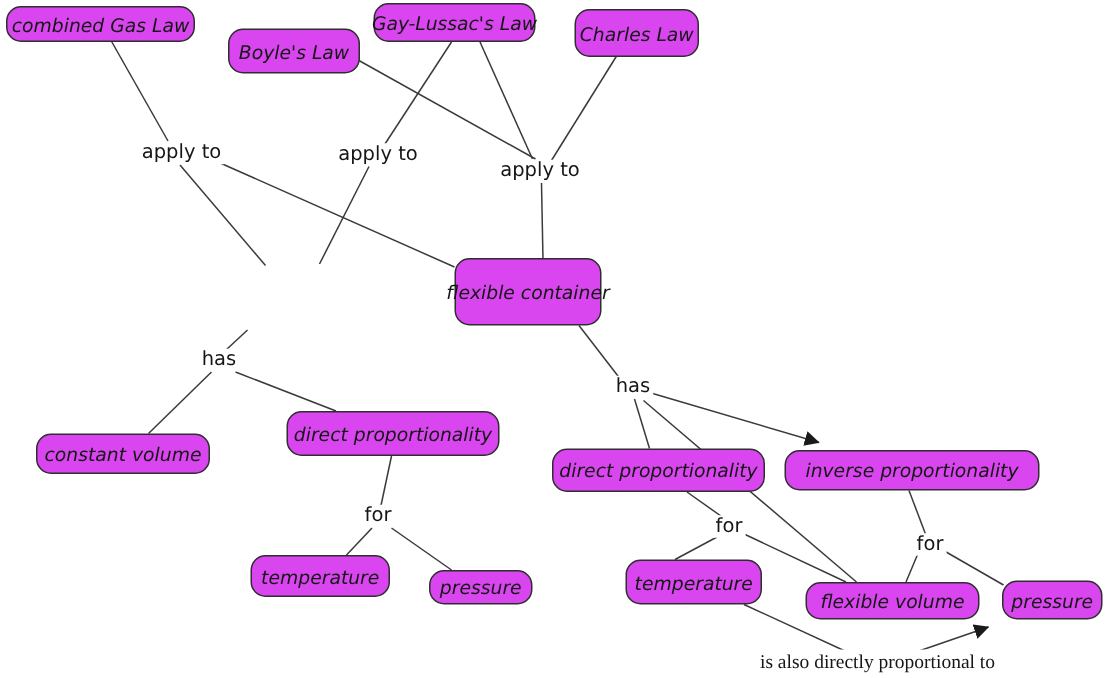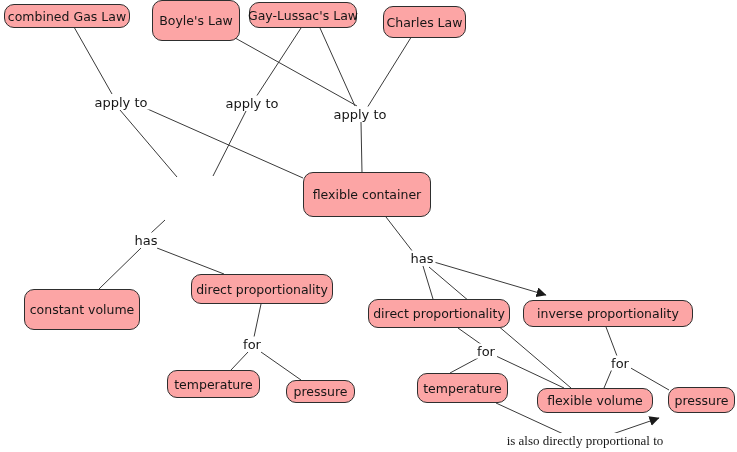--- a/index.html
+++ b/index.html
@@ -16,27 +16,28 @@
   #edges{
     position:absolute;left:0;top:0;width:737px;height:452px;
   }
   #edges line{
     stroke:#3a3a3a;stroke-width:1;
   }
   .node{
     position:absolute;
     box-sizing:border-box;
     display:flex;align-items:center;justify-content:center;
-    background:#fca5a5;
+    background:#d946ef;
     border:1px solid #2e2e2e;
     border-radius:10px;
     font-size:12.5px;
     color:#161616;
     white-space:nowrap;
     z-index:3;
+    font-style:italic;
   }
   .link-label{
     position:absolute;
     transform:translate(-50%,-50%);
     background:#ffffff;
     padding:0 2px;
     font-size:13px;
     color:#161616;
     white-space:nowrap;
     z-index:2;
@@ -88,33 +89,33 @@
   <div class="link-label" style="left:146px;top:240px;">has</div>
   <div class="link-label" style="left:422px;top:258px;">has</div>
   <div class="link-label" style="left:252px;top:344px;">for</div>
   <div class="link-label" style="left:486px;top:351px;">for</div>
   <div class="link-label" style="left:620px;top:363px;">for</div>
   <div class="link-label" style="left:585px;top:441px;font-family:Liberation Serif, serif;">is also directly proportional to</div>
 
   <div class="node" style="left:4px;top:4px;width:126px;height:24px;">
       <span>combined Gas Law</span>
     </div>
-  <div class="node" style="left:152px;top:0;width:88px;height:41px;">
+  <div class="node" style="left:152px;top:19px;width:88px;height:30px;">
       <span>Boyle's Law</span>
     </div>
   <div class="node" style="left:249px;top:2px;width:108px;height:26px;">
       <span>Gay-Lussac's Law</span>
     </div>
   <div class="node" style="left:383px;top:6px;width:83px;height:32px;">
       <span>Charles Law</span>
     </div>
-  <div class="node" style="left:303px;top:172px;width:128px;height:45px;">
+  <div class="node" style="left:303px;top:172px;width:98px;height:45px;">
       <span>flexible container</span>
     </div>
-  <div class="node" style="left:24px;top:289px;width:116px;height:41px;text-align:right;">
+  <div class="node" style="left:24px;top:289px;width:116px;height:27px;text-align:right;">
       <span>constant volume</span>
     </div>
   <div class="node" style="left:191px;top:274px;width:142px;height:30px;">
       <span>direct proportionality</span>
     </div>
   <div class="node" style="left:368px;top:299px;width:142px;height:29px;">
       <span>direct proportionality</span>
     </div>
   <div class="node" style="left:523px;top:300px;width:170px;height:27px;">
       <span>inverse proportionality</span>

